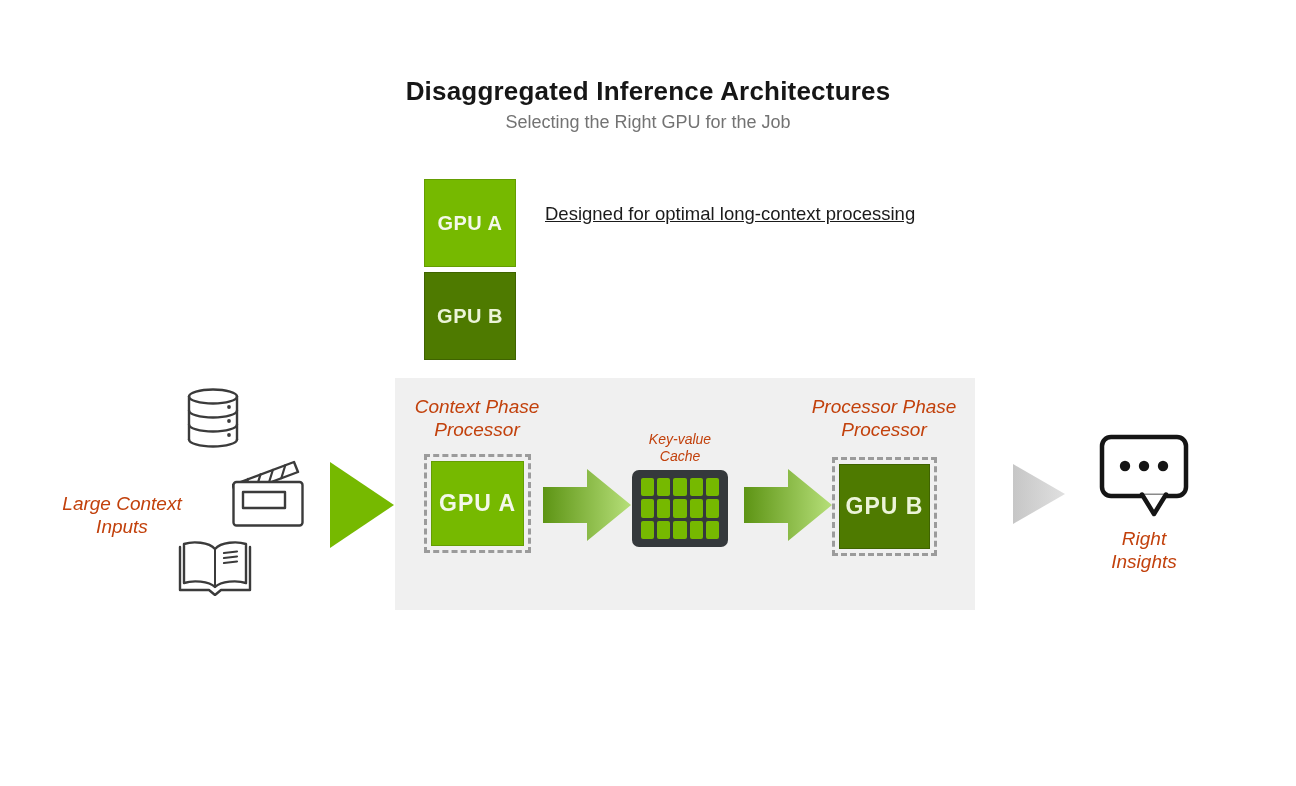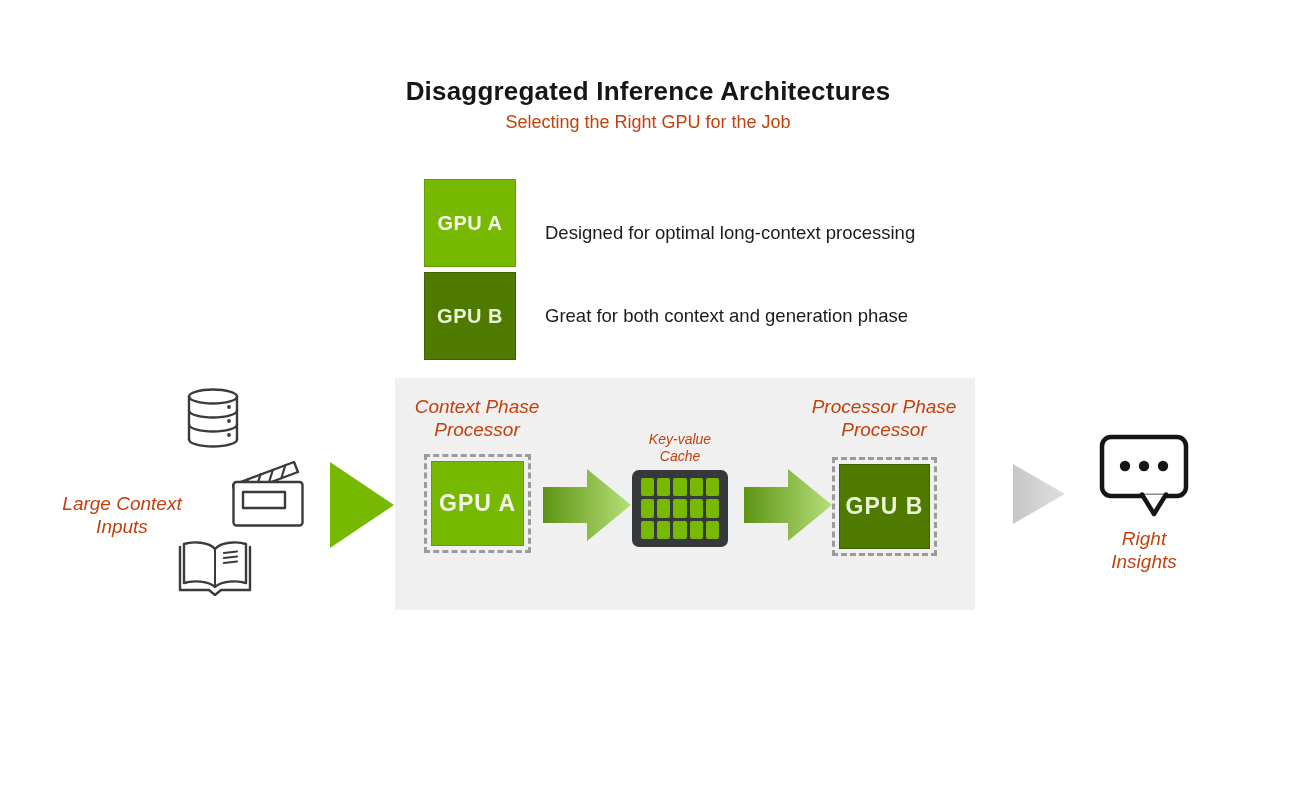--- a/index.html
+++ b/index.html
@@ -8,36 +8,36 @@
     font-family:"Liberation Sans", sans-serif; color:#1c1c1c; overflow:hidden;
   }
 
   
   .title {
     position:absolute; left:0; right:0; top:76px; text-align:center;
     font-size:26px; font-weight:bold; color:#161616; letter-spacing:0.2px;
   }
   .subtitle {
     position:absolute; left:0; right:0; top:112px; text-align:center;
-    font-size:18px; color:#c2410c;
+    font-size:18px; color:#737373;
   }
 
   
   .swatch {
     position:absolute; width:92px; height:88px; box-sizing:border-box;
     display:flex; align-items:center; justify-content:center;
     font-weight:bold; font-size:20px; letter-spacing:0.5px;
   }
   .swatch.a { left:424px; top:179px; background:#76b900; border:1px solid #649d02; color:#f4f8ea; }
   .swatch.b { left:424px; top:272px; background:#4e7a00; border:1px solid #3f6300; color:#ecf4d8; }
   .legend-desc {
     position:absolute; left:545px; height:88px; display:flex; align-items:center;
     font-size:18.5px; color:#1b1b1b;
   }
-  .legend-desc.a { top:189px; }
+  .legend-desc.a { top:170px;text-decoration:underline; }
   .legend-desc.b { top:272px; }
 
   
   .panel { position:absolute; left:395px; top:378px; width:580px; height:232px; background:#f0f0f0; }
 
   .flow-label {
     position:absolute; text-align:center; font-style:italic; font-size:19px;
     line-height:1.22; color:#c2410c;
   }
   #lbl-inputs { left:37px;  top:492px; width:170px; }
@@ -83,21 +83,20 @@
   <div class="subtitle">Selecting the Right GPU for the Job</div>
 
   <div class="swatch a">
     <span>GPU A</span>
   </div>
   <div class="legend-desc a">Designed for optimal long-context processing</div>
 
   <div class="swatch b">
     <span>GPU B</span>
   </div>
-  <div class="legend-desc b">Great for both context and generation phase</div>
 
   <div class="panel"></div>
 
   <div class="flow-label" id="lbl-inputs">Large Context Inputs</div>
 
   <svg id="icon-db" width="54" height="60" viewBox="0 0 54 60" fill="none" stroke="#3b3b3b" stroke-width="2.4" stroke-linecap="round">
     <ellipse cx="27" cy="8.5" rx="24" ry="7" fill="#ffffff"></ellipse>
     <path d="M3,8.5 V51.5"></path>
     <path d="M51,8.5 V51.5"></path>
     <path d="M3,22.5 A24,7 0 0 0 51,22.5"></path>

